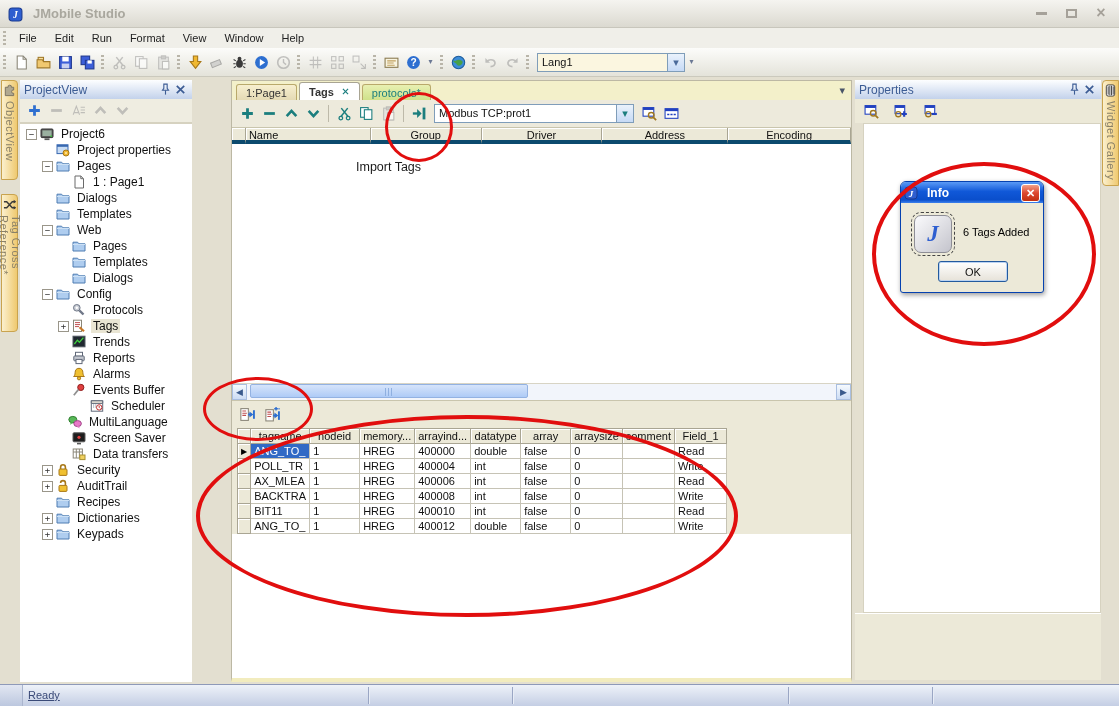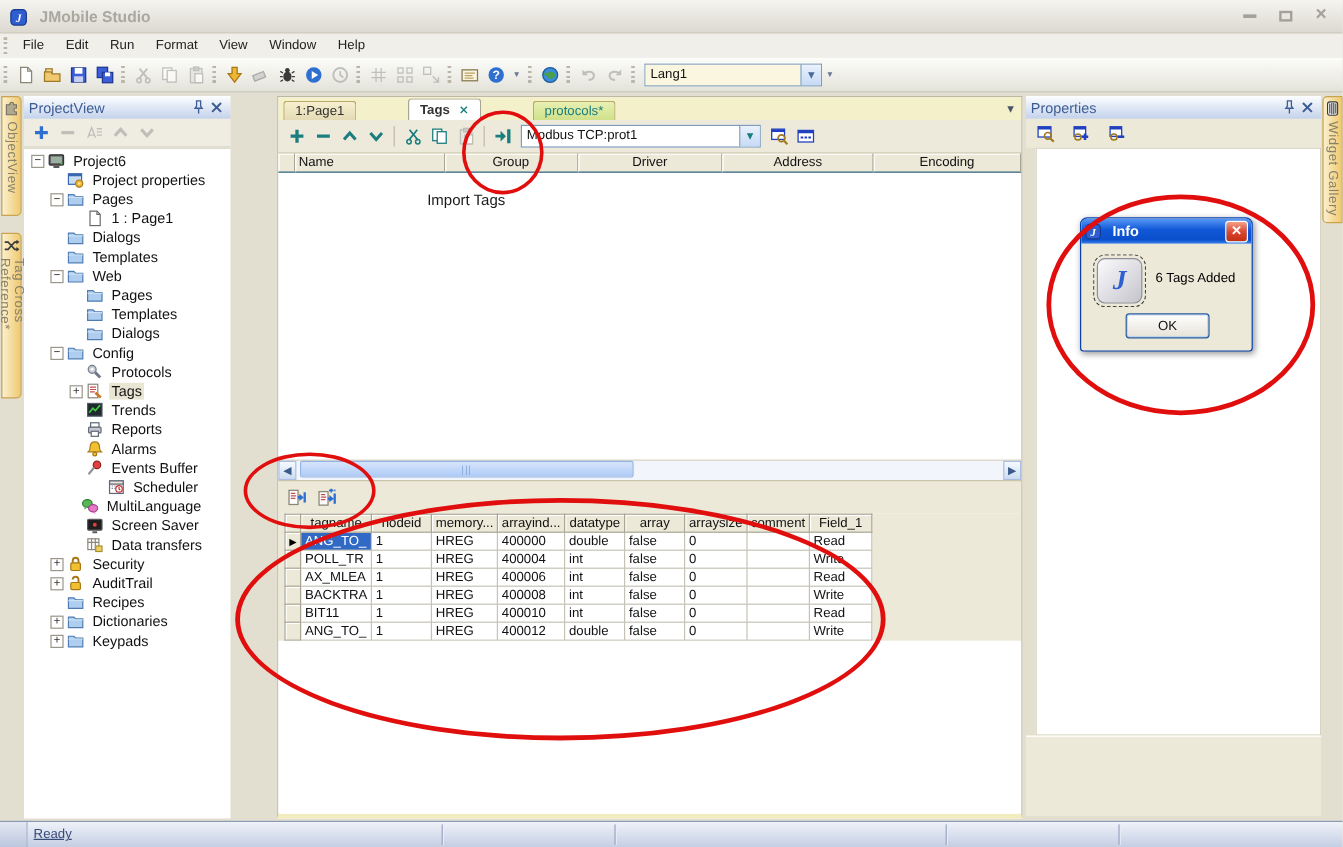--- a/index.html
+++ b/index.html
@@ -47,34 +47,34 @@
   .pv-toolbar .tbi.add-btn{color:#2E6FD0;}
   .tree{flex:1;background:#fff;overflow:hidden;padding-top:2px;border-top:1px solid #D6D2C0;}
   .trow{height:16px;display:flex;align-items:center;white-space:nowrap;}
   .texp{width:9px;height:9px;border:1px solid #9A968A;background:#fff;box-sizing:content-box;display:inline-flex;align-items:center;justify-content:center;font-size:9px;line-height:9px;color:#333;margin-right:3px;flex:none;font-family:"DejaVu Sans Mono",monospace;}
   .tspace{width:14px;flex:none;}
   .ticon{width:15px;height:14px;margin-right:4px;flex:none;display:inline-flex;}
   .tlabel{font-size:12px;padding:0 2px;}
   .trow.sel .tlabel{background:#E9E5D3;}
   
   .main{position:absolute;left:231px;top:4px;width:621px;bottom:2px;display:flex;flex-direction:column;background:#fff;border:1px solid #BCB8A4;border-bottom:4px solid #F2ECBE;box-sizing:border-box;}
-  .tabbar{height:19px;background:#F3F0CA;display:flex;align-items:flex-end;padding-left:4px;flex:none;position:relative;gap:41px;}
+  .tabbar{height:19px;background:#F3F0CA;display:flex;align-items:flex-end;padding-left:4px;flex:none;position:relative;}
   .tab{height:15px;display:flex;align-items:center;padding:0 9px;margin-right:2px;border:1px solid #B9A96B;border-bottom:none;border-radius:3px 3px 0 0;background:linear-gradient(#F7EFCF,#E4DAB4);color:#333;}
   .tab.active{height:17px;background:#fff;font-weight:bold;border-color:#A9A593;}
   .tab.modified{background:linear-gradient(#E8F0B2,#CFE18A);color:#1B7E7E;}
   .tab .tclose{margin-left:7px;color:#1B7E7E;font-weight:bold;display:flex;}
   .tab-chev{position:absolute;right:6px;bottom:3px;color:#4A5568;}
   .tags-toolbar{height:27px;background:#EDEADC;border-bottom:1px solid #C9C5AD;display:flex;align-items:center;padding-left:4px;flex:none;}
   .tags-toolbar .tbi{color:#1B7E7E;}
   .tags-toolbar .tbi.dis{color:#A9A59B;}
   .vsep{width:1px;height:17px;background:#BDB9A9;margin:0 4px;}
   .proto-combo{width:200px;margin:0 4px;}
   .tags-toolbar .tbi.blue{color:#2040C0;}
   .grid-header{height:16px;display:flex;flex:none;background:#ECE9D8;}
-  .gh-cell{box-sizing:border-box;border-right:1px solid #A9A593;border-bottom:1px solid #0c4a6e;box-shadow:inset 1px 1px 0 #FFFFFF;background:#ECE9D8;padding:1px 3px;overflow:hidden;text-align:center;}
+  .gh-cell{box-sizing:border-box;border-right:1px solid #A9A593;border-bottom:4px solid #0c4a6e;box-shadow:inset 1px 1px 0 #FFFFFF;background:#ECE9D8;padding:1px 3px;overflow:hidden;text-align:center;}
   .gh-cell.first{text-align:left;}
   .grid-body{height:239px;background:#fff;position:relative;flex:none;}
   .import-placeholder{position:absolute;left:124px;top:16px;font-size:12.5px;color:#1a1a1a;}
   .hscroll{height:16px;flex:none;background:#F2F5FB;border-top:1px solid #D8D4C4;display:flex;align-items:stretch;position:relative;}
   .hs-btn{width:15px;background:linear-gradient(#F6FAFE,#CCDCF4);border:1px solid #A9BEE0;display:flex;align-items:center;justify-content:center;color:#3A5A8C;font-size:9px;box-sizing:border-box;}
   .hs-track{flex:1;position:relative;}
   .hs-thumb{position:absolute;left:3px;top:0;height:14px;width:278px;background:linear-gradient(#D6E4FB,#AECBF6);border:1px solid #93B2E2;border-radius:2px;box-sizing:border-box;}
   .hs-thumb i{position:absolute;left:50%;top:3px;width:8px;height:8px;margin-left:-4px;background:repeating-linear-gradient(90deg,#8FB0E0 0 1px,transparent 1px 3px);}
   .import-bar{height:27px;background:#ECE9D8;border-top:1px solid #C9C5AD;display:flex;align-items:center;padding-left:4px;gap:3px;flex:none;}
   .import-bar .tbi{color:#2E6FD0;}

